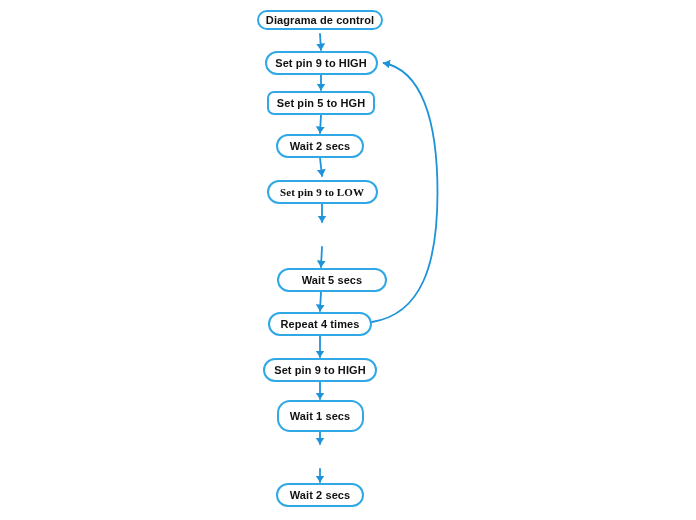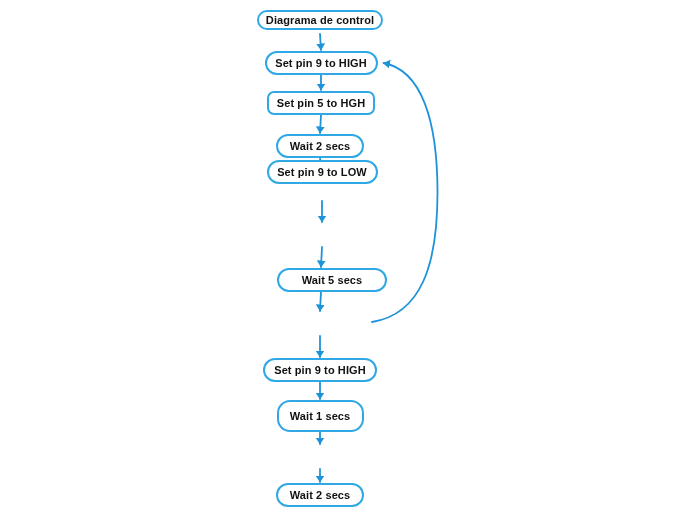--- a/index.html
+++ b/index.html
@@ -39,18 +39,19 @@
       <line x1="320" y1="336" x2="320" y2="357" class="edge" marker-end="url(#arrowhead)"></line>
       <line x1="320" y1="382" x2="320" y2="399" class="edge" marker-end="url(#arrowhead)"></line>
       <line x1="320" y1="424" x2="320" y2="444" class="edge" marker-end="url(#arrowhead)"></line>
       <line x1="320" y1="469" x2="320" y2="482" class="edge" marker-end="url(#arrowhead)"></line>
     </svg>
 
 <div class="node" style="left: 257px; top: 10px; width: 126px; height: 20px;">Diagrama de control</div>
     <div class="node" style="left: 264.5px; top: 51px; width: 113px; height: 24px;">Set pin 9 to HIGH</div>
     <div class="node" style="left: 267px; top: 91px; width: 108px; height: 24px; border-radius: 7px;">Set pin 5 to HGH</div>
     <div class="node" style="left: 276px; top: 134px; width: 88px; height: 24px;">Wait 2 secs</div>
-    <div class="node" style="left: 266.5px; top: 160px; width: 111px; height: 24px;">Set pin 9 to LOW</div>
+    <div class="node" style="left: 266.5px; top: 180px; width: 111px; height: 24px; font-family: Liberation Serif, serif;">Set pin 9 to LOW</div>
     <div class="node" style="left: 277px; top: 268px; width: 110px; height: 24px;">Wait 5 secs</div>
+    <div class="node" style="left: 268px; top: 312px; width: 104px; height: 24px;">Repeat 4 times</div>
     <div class="node" style="left: 263px; top: 358px; width: 114px; height: 24px;">Set pin 9 to HIGH</div>
     <div class="node" style="left: 276.5px; top: 400px; width: 87px; height: 32px;">Wait 1 secs</div>
     <div class="node" style="left: 276px; top: 483px; width: 88px; height: 24px;">Wait 2 secs</div>
   </div>
 
 </body></html>

